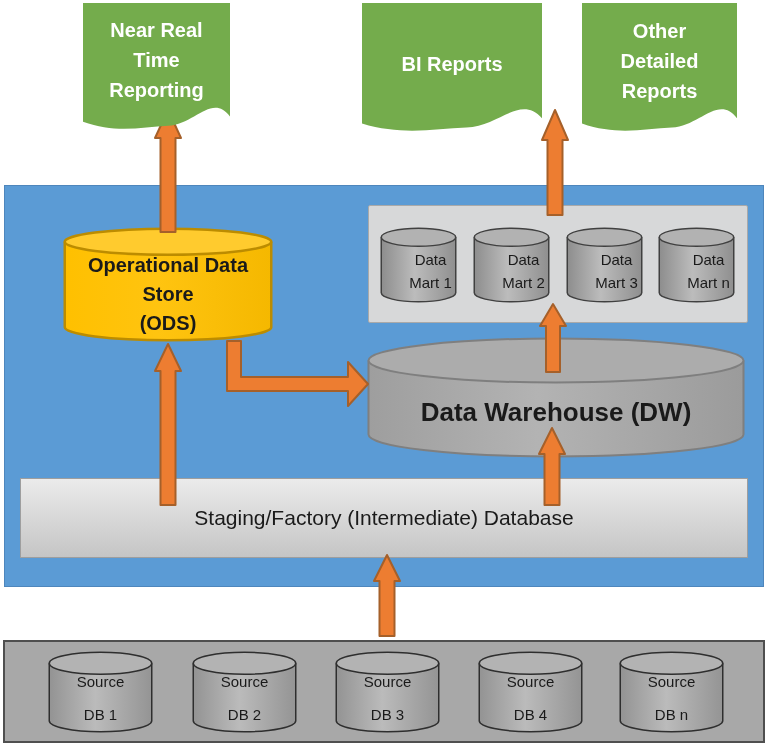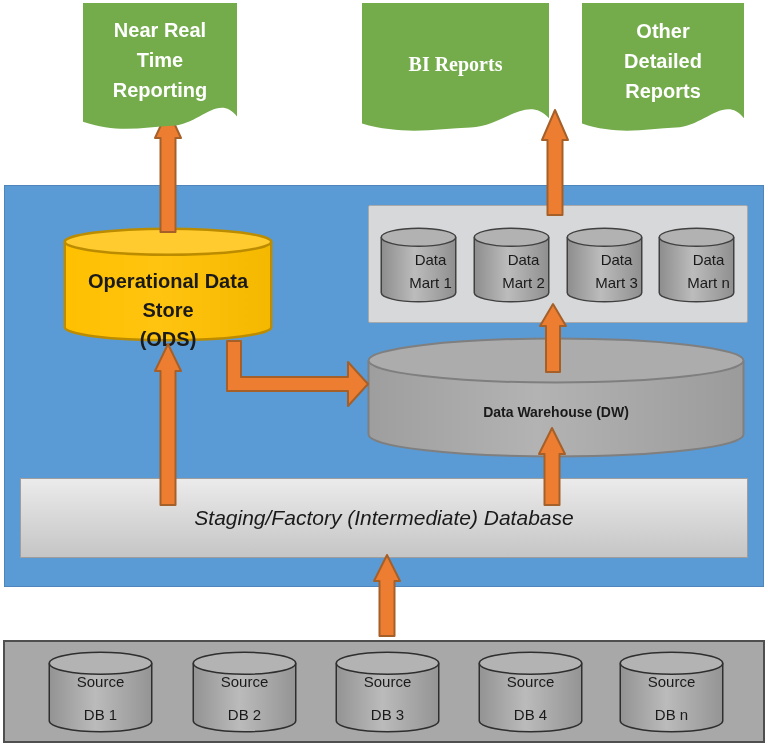--- a/index.html
+++ b/index.html
@@ -8,49 +8,49 @@
     font-family:"Liberation Sans","DejaVu Sans",sans-serif;
   }
   .abs{position:absolute;}
   
   .blue-box{
     background:var(--blue);
     border:1.5px solid var(--blue-border);
     box-sizing:border-box;
   }
   
-  .doc{position:absolute;padding-left:7px;}
+  .doc{position:absolute;}
   .doc svg{position:absolute;left:0;top:0;width:100%;height:100%;}
   .doc-label{
     position:absolute;left:0;right:0;text-align:center;
     color:var(--text-light);font-size:20px;line-height:30px;font-weight:600;
     white-space:pre-line;
   }
   
   .cyl{position:absolute;}
   .cyl-svg{position:absolute;left:0;top:0;}
   .cyl-label{
     position:absolute;left:0;right:0;text-align:center;
     color:var(--text-dark);white-space:pre-line;
   }
-  .ods-label{top:40px;font-size:20px;line-height:29px;font-weight:600;}
-  .dw-label{top:62px;font-size:14px;line-height:26px;font-weight:600;}
+  .ods-label{top:24px;font-size:20px;line-height:29px;font-weight:600;}
+  .dw-label{top:62px;font-size:26px;line-height:26px;font-weight:600;}
   .mart-label{top:21px;font-size:15px;line-height:23px;font-weight:400;margin-left:24px;}
   .source-label{top:14px;font-size:15px;line-height:33px;font-weight:400;}
   
   .marts-panel{
     background:#D7D8D9;border:1.5px solid #A9A9A9;border-radius:2px;box-sizing:border-box;
   }
   .staging-panel{
     background:linear-gradient(to bottom,var(--staging-top),var(--staging-bottom));
     border:1px solid var(--staging-border);box-sizing:border-box;
     display:flex;align-items:center;justify-content:center;
   }
   .staging-label{
-    color:var(--text-dark);font-size:21px;font-weight:400;text-align:center;font-style:italic;
+    color:var(--text-dark);font-size:21px;font-weight:400;text-align:center;
   }
   .sources-panel{
     background:var(--gray-panel);border:2px solid var(--gray-panel-border);box-sizing:border-box;
   }
   
   .arrows{position:absolute;left:0;top:0;pointer-events:none;}
   .arrow{
     fill:var(--orange);stroke:var(--orange-border);stroke-width:2;stroke-linejoin:round;
   }
 </style>
@@ -250,21 +250,21 @@
 
   <div class="doc" style="left:83px;top:3px;width:147px;height:132px;">
     <svg viewBox="0 0 100 100" preserveAspectRatio="none">
       <path d="M0 0 H100 V86 C88 68 76 92 58 93 C40 94 22 99 0 90 Z" fill="var(--green)"></path>
     </svg>
     <div class="doc-label" style="top:12px;">Near Real
 Time
 Reporting</div>
   </div>
 
-  <div class="doc" style="left:362px;top:3px;width:180px;height:134px;font-family:Liberation Serif, serif;">
+  <div class="doc" style="left:362px;top:3px;width:180px;height:134px;">
     <svg viewBox="0 0 100 100" preserveAspectRatio="none">
       <path d="M0 0 H100 V86 C88 68 76 92 58 93 C40 94 22 99 0 90 Z" fill="var(--green)"></path>
     </svg>
     <div class="doc-label" style="top:46px;">BI Reports</div>
   </div>
 
   <div class="doc" style="left:582px;top:3px;width:155px;height:134px;">
     <svg viewBox="0 0 100 100" preserveAspectRatio="none">
       <path d="M0 0 H100 V86 C88 68 76 92 58 93 C40 94 22 99 0 90 Z" fill="var(--green)"></path>
     </svg>

